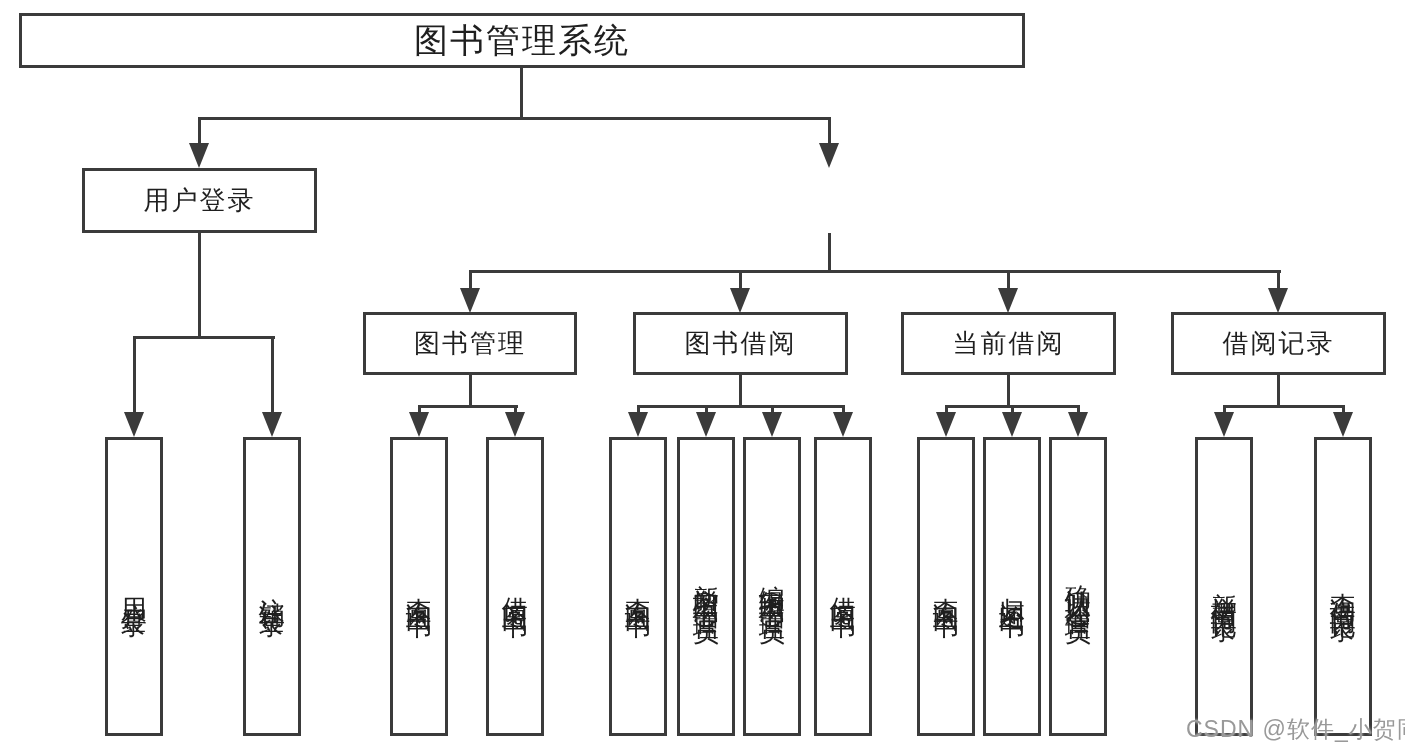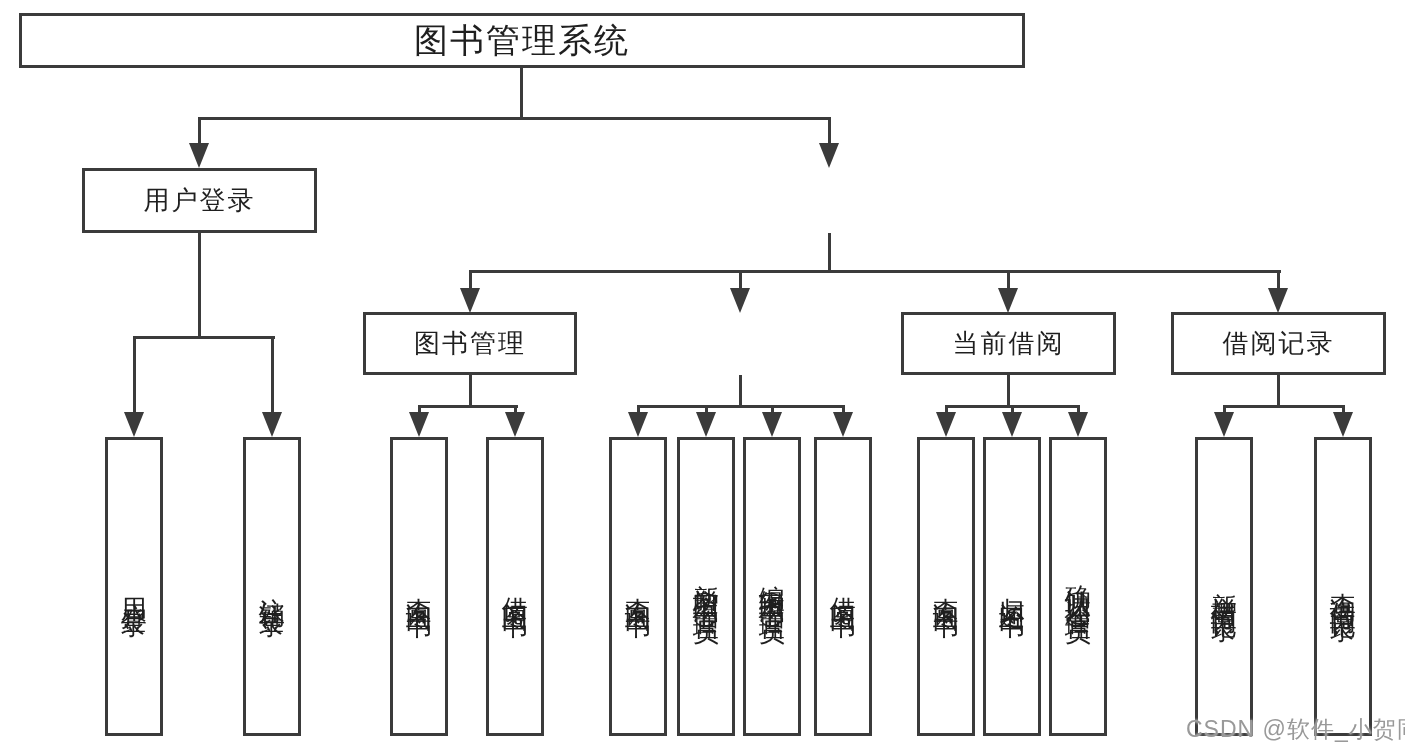--- a/index.html
+++ b/index.html
@@ -72,20 +72,23 @@
   <div class="ahead" style="left:460px;top:288px"></div>
   <div class="vline" style="left:739px;top:272px;height:18px"></div>
   <div class="ahead" style="left:730px;top:288px"></div>
   <div class="vline" style="left:1007px;top:272px;height:18px"></div>
   <div class="ahead" style="left:998px;top:288px"></div>
   <div class="vline" style="left:1277px;top:272px;height:18px"></div>
   <div class="ahead" style="left:1268px;top:288px"></div>
 
   <div class="box" style="left:363px;top:312px;width:214px;height:63px">
     <span>图书管理</span>
+  </div>
+  <div class="box" style="left:633px;top:312px;width:215px;height:63px">
+    <span>图书借阅</span>
   </div>
   <div class="box" style="left:1171px;top:312px;width:215px;height:63px">
     <span>借阅记录</span>
   </div>
   <div class="box" style="left:901px;top:312px;width:215px;height:63px">
     <span>当前借阅</span>
   </div>
 
   <div class="vline" style="left:469px;top:375px;height:32px"></div>
   <div class="vline" style="left:739px;top:375px;height:32px"></div>

